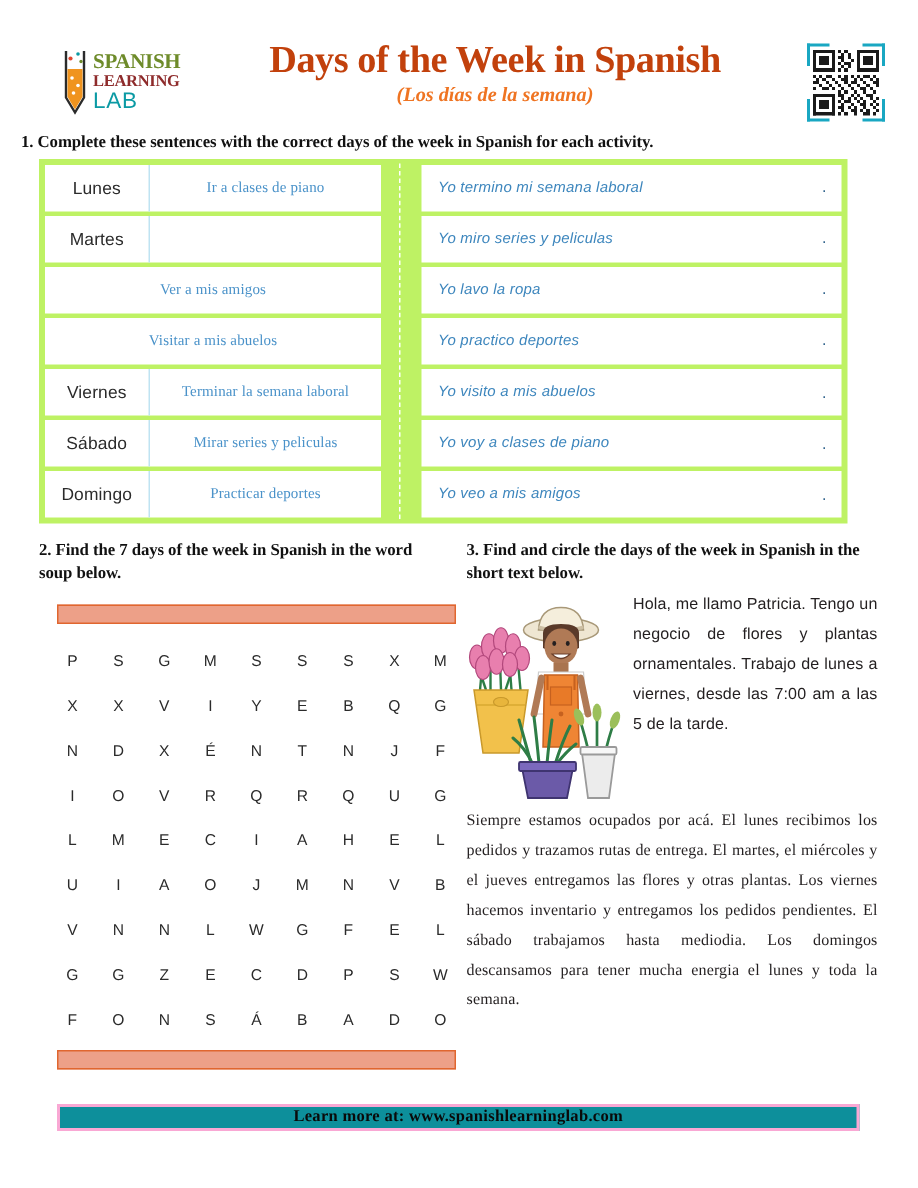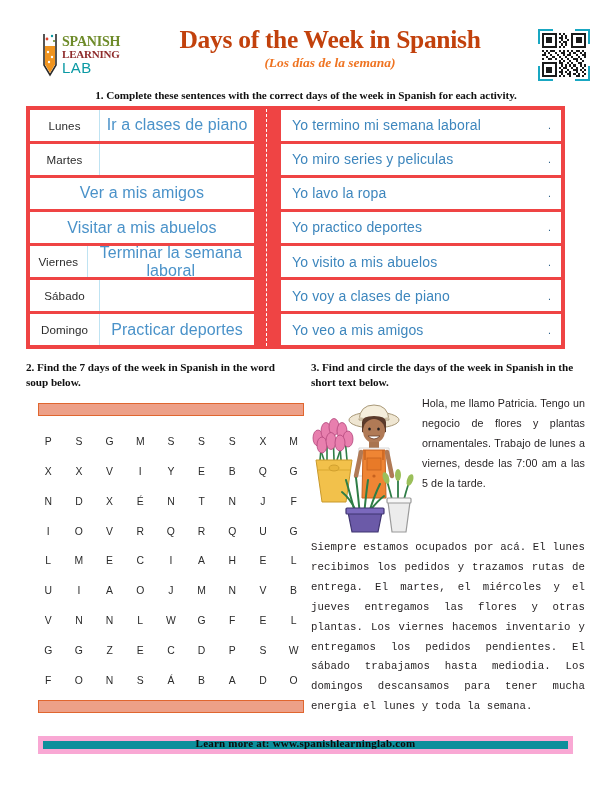--- a/index.html
+++ b/index.html
@@ -125,24 +125,23 @@
   
   .instr {
     font-family: "Liberation Serif", serif;
     font-weight: bold;
     font-size: 11.2px;
     color: #111111;
     letter-spacing: -0.05px;
   }
   #instr1 {
     position: absolute;
-    left: 26px;
+    left: 14px;
     top: 89px;
     width: 560px;
-    text-align: center;
   }
   #instr2 {
     position: absolute;
     left: 26px;
     top: 360px;
     width: 260px;
     line-height: 1.32;
   }
   #instr3 {
     position: absolute;
@@ -152,21 +151,21 @@
     line-height: 1.32;
   }
 
   
   .tbl-frame {
     position: absolute;
     left: 26px;
     top: 106px;
     width: 539px;
     height: 243px;
-    background: #ef4444;
+    background: #bef264;
     box-sizing: border-box;
     display: flex;
   }
   .tbl-half {
     box-sizing: border-box;
     display: flex;
     flex-direction: column;
     justify-content: space-between;
     padding: 4px 4px;
   }
@@ -211,42 +210,43 @@
   .cell-act {
     flex: 1 1 auto;
     display: flex;
     align-items: center;
     justify-content: center;
     text-align: center;
     box-sizing: border-box;
     padding: 0 3px;
   }
   .cell-act span {
-    font-family: Liberation Sans, sans-serif;
-    font-size: 16px;
+    font-family: Liberation Serif, serif;
+    font-size: 10px;
     color: #4a92c9;
     line-height: 1.12;
     letter-spacing: 0.1px;
   }
   .row-sent {
     display: flex;
     align-items: center;
     background: #ffffff;
     height: 30.6px;
     box-sizing: border-box;
     margin-bottom: 1.6px;
     padding: 0 8px 0 11px;
   }
   .row-sent:last-child { margin-bottom: 0; }
   .row-sent .sent {
     font-family: "Liberation Sans", sans-serif;
-    font-size: 14px;
+    font-size: 10px;
     color: #3d86bd;
     letter-spacing: 0.15px;
     flex: 0 0 auto;
+    font-style: italic;
   }
   .row-sent .dot {
     flex: 1 1 auto;
     text-align: right;
     font-family: "Liberation Sans", sans-serif;
     font-size: 10.6px;
     color: #2b5f8a;
     padding-right: 2px;
   }
 
@@ -301,40 +301,40 @@
     color: #231f20;
     line-height: 1.86;
     text-align: justify;
     letter-spacing: 0.1px;
   }
   .story-rest {
     position: absolute;
     left: 311px;
     top: 538px;
     width: 274px;
-    font-family: Liberation Mono, monospace;
+    font-family: Liberation Serif, serif;
     font-size: 10.7px;
     color: #231f20;
     line-height: 1.86;
     text-align: justify;
     letter-spacing: 0.1px;
   }
 
   
   .footer {
     position: absolute;
     left: 38px;
     top: 736px;
     width: 535px;
     height: 18px;
     background: #0d8f9b;
-    border: 5px solid #f9a8d4;
+    border: 2px solid #f9a8d4;
     box-sizing: border-box;
     display: flex;
-    align-items: flex-end;
+    align-items: flex-start;
     justify-content: center;
   }
   .footer span {
     font-family: "Liberation Serif", serif;
     font-weight: bold;
     font-size: 11px;
     color: #0a0a0a;
     letter-spacing: 0.2px;
   }
 </style>
@@ -522,20 +522,23 @@
             <span>Viernes</span>
           </div>
           <div class="cell-act">
             <span>Terminar la semana laboral</span>
           </div>
         </div>
         <div class="row">
           <div class="cell-day">
             <span>Sábado</span>
           </div>
+          <div class="cell-act">
+            <span>Mirar series y peliculas</span>
+          </div>
         </div>
         <div class="row">
           <div class="cell-day">
             <span>Domingo</span>
           </div>
           <div class="cell-act">
             <span>Practicar deportes</span>
           </div>
         </div>
       </div>

